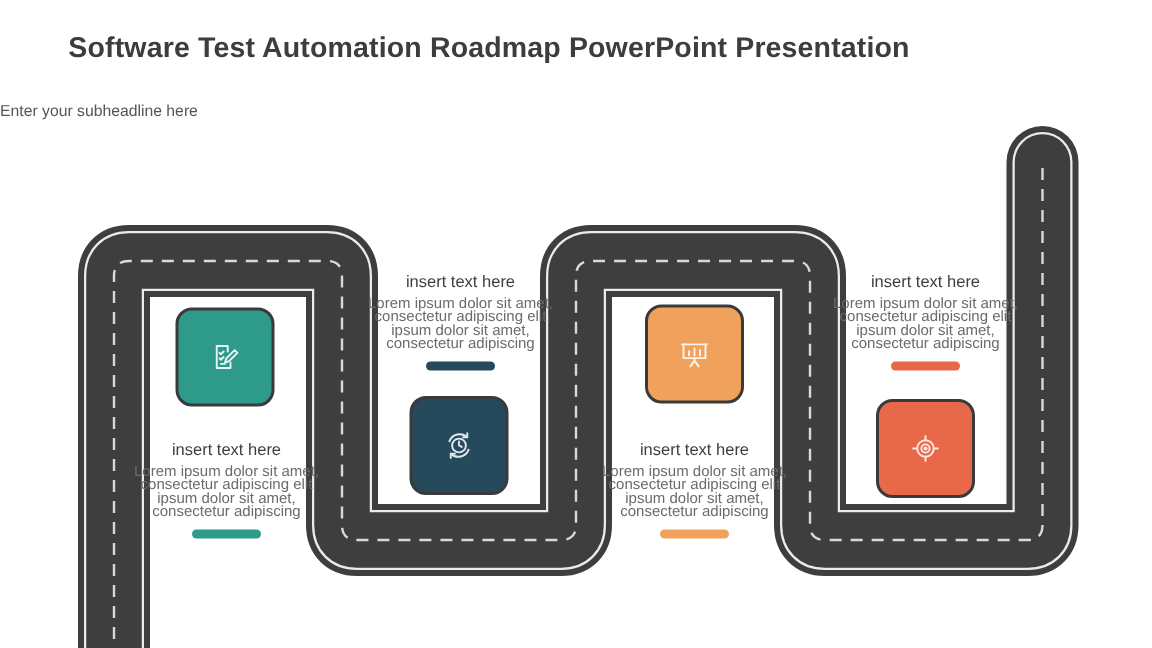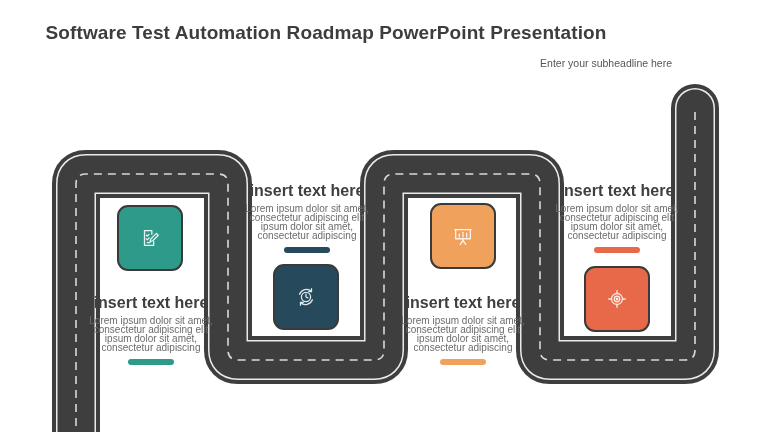--- a/index.html
+++ b/index.html
@@ -1,23 +1,23 @@
 <!DOCTYPE html>
 <html><head>
 <meta charset="utf-8">
 <style>
   html, body { margin: 0; padding: 0; background: #ffffff; }
   body { width: 768px; height: 432px; position: relative; overflow: hidden; font-family: "Liberation Sans", sans-serif; }
   .title { position: absolute; left: 0; top: 22px; width: 652px; text-align: center; font-size: 19px; font-weight: bold; color: #3d3d3d; letter-spacing: 0.1px; }
-  .subtitle { position: absolute; left: 0; top: 57px; width: 672px; text-align: right; font-size: 10.5px; color: #555; }
+  .subtitle { position: absolute; left: 0; top: 68px; width: 672px; text-align: left; font-size: 10.5px; color: #555; }
   svg.road { position: absolute; left: 0; top: 0; }
   .tile { position: absolute; width: 66px; height: 66px; border-radius: 11px; border: 2px solid #3a3a3a; box-sizing: border-box; display: flex; align-items: center; justify-content: center; }
   .tile svg { width: 22px; height: 22px; }
   .block { position: absolute; width: 124px; text-align: center; }
-  .block .h { font-size: 16px; font-weight: bold; color: #3f3f3f; margin-bottom: 4px; }
+  .block .h { font-size: 11px; font-weight: normal; color: #3f3f3f; margin-bottom: 4px; }
   .block .p { font-size: 10px; line-height: 9px; color: #6b6b6b; }
   .block .bar { width: 46px; height: 6px; border-radius: 3px; margin: 7px auto 0; }
 </style>
 </head>
 <body>
 
 <div class="title">Software Test Automation Roadmap PowerPoint Presentation</div>
 <div class="subtitle">Enter your subheadline here</div>
 
 <svg class="road" width="768" height="432" viewBox="0 0 768 432">

